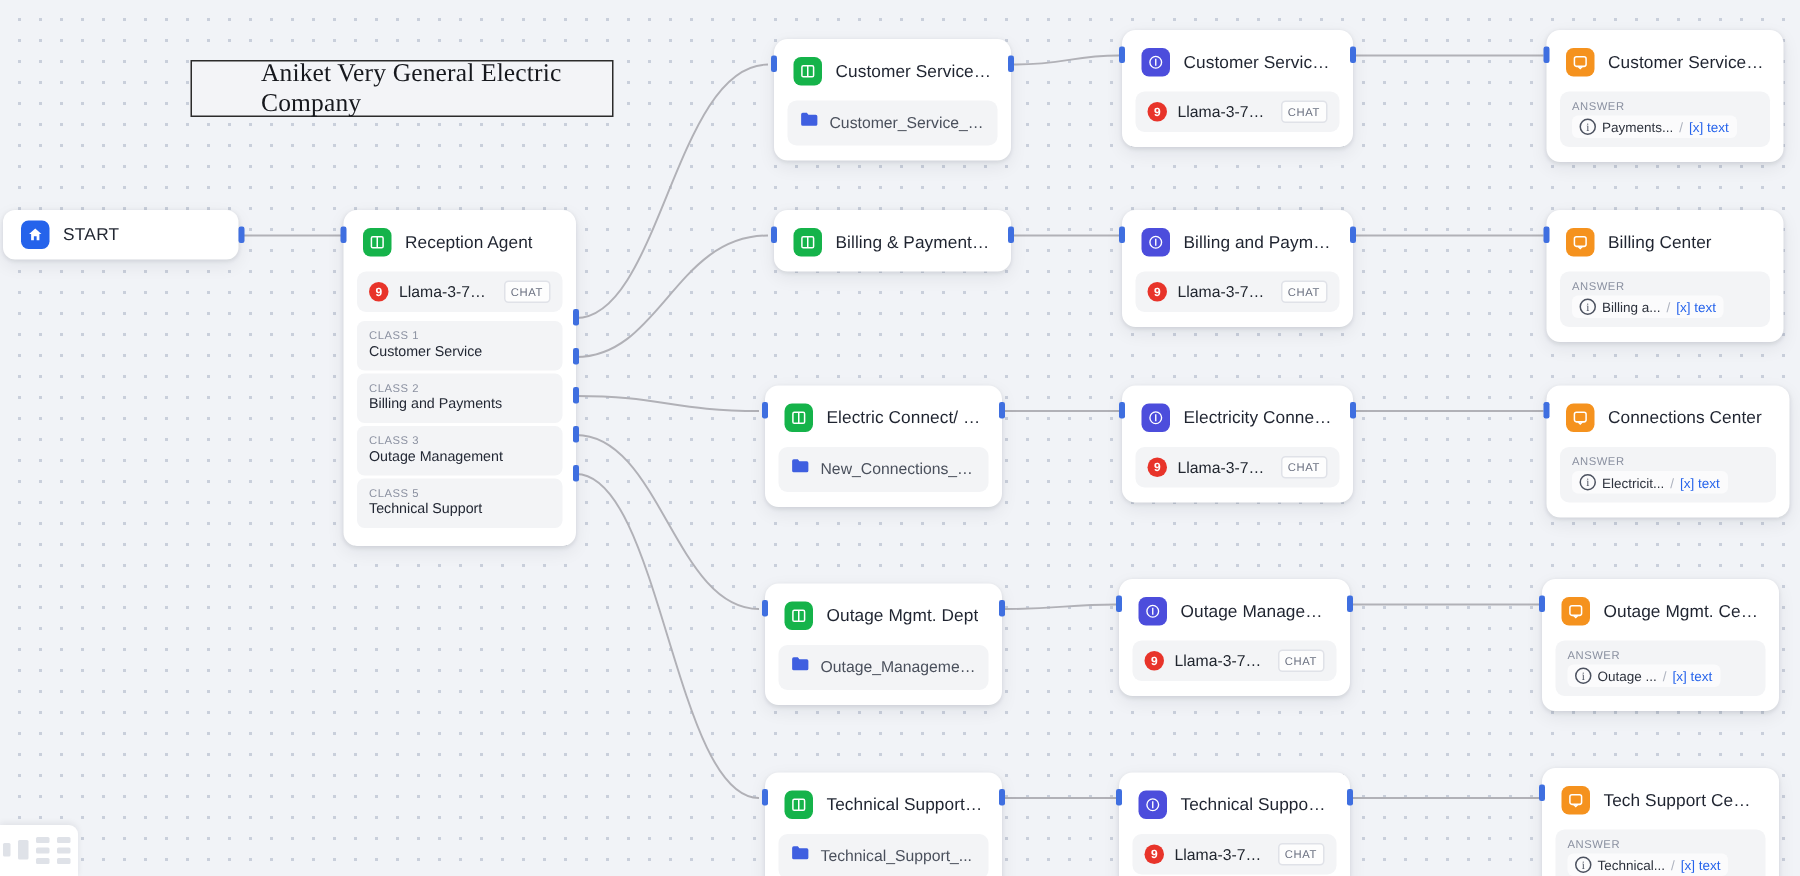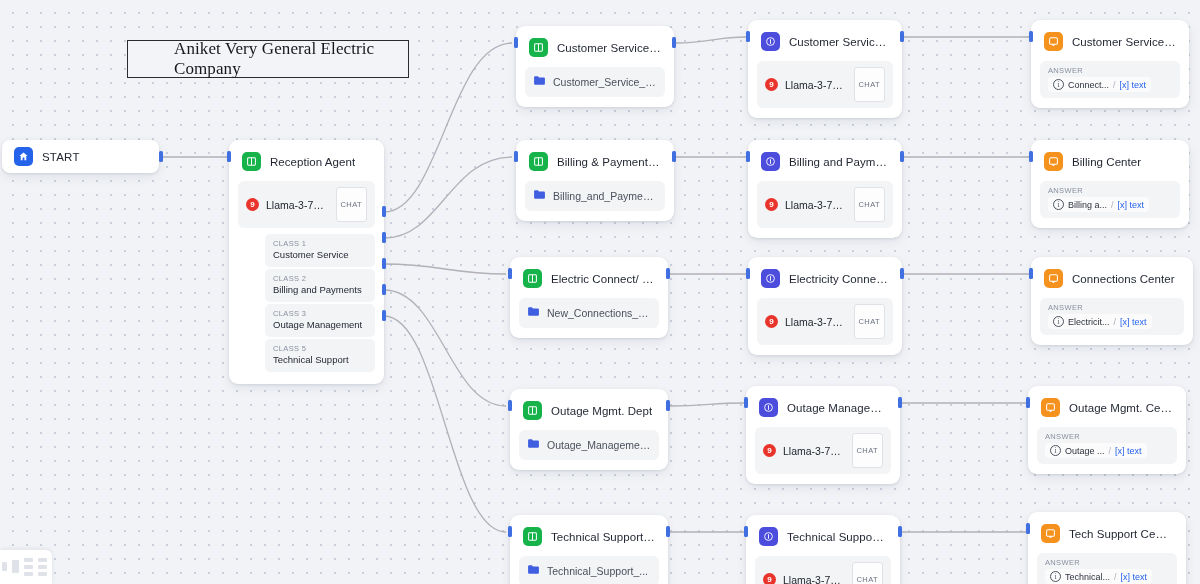--- a/index.html
+++ b/index.html
@@ -136,21 +136,21 @@
   }
   .pill-text.muted { color: #4a505c; }
   .badge {
     margin-left: auto;
     font-size: 7.5px;
     letter-spacing: .4px;
     color: #6a7080;
     background: #fdfdfd;
     border: 1px solid #e0e2e8;
     border-radius: 3px;
-    padding: 12px 4px;
+    padding: 2px 4px;
     flex: 0 0 auto;
     text-align: right;
   }
 
   
   .dot-ico {
     width: 13px; height: 13px; border-radius: 50%;
     flex: 0 0 13px;
     display: flex; align-items: center; justify-content: center;
     font-size: 8px; font-weight: bold; color: #fff;
@@ -164,21 +164,20 @@
     font-size: 7.5px; color: #4c5260;
     font-family: "Liberation Serif", serif;
   }
 
   
   .class-row {
     background: #f3f4f6;
     border-radius: 5px;
     padding: 4px 8px 5px 8px;
     margin-bottom: 2px;
-    margin-left: 27px;
   }
   .class-key {
     font-size: 7.5px;
     color: #8a90a0;
     letter-spacing: .35px;
     line-height: 1.5;
   }
   .class-val {
     font-size: 9.5px;
     color: #232834;
@@ -356,30 +355,20 @@
   <div class="node" style="left:516px; top:140px; width:158px;">
     <div class="node-head">
       <span class="chip chip-green">
         <svg width="11" height="11" viewBox="0 0 24 24" fill="none" stroke="#fff" stroke-width="2.2">
           <rect x="3.5" y="4" width="17" height="16" rx="2"></rect>
             <line x1="12" y1="4" x2="12" y2="20"></line>
         </svg>
       </span>
       <span class="node-title">Billing &amp; Payments Dept.</span>
     </div>
-    <div class="node-body">
-      <div class="pill-row">
-        <span>
-          <svg width="13" height="13" viewBox="0 0 24 24" fill="#3f5fe0">
-            <path d="M2 6a2 2 0 0 1 2-2h5l2 2.5h9a2 2 0 0 1 2 2V18a2 2 0 0 1-2 2H4a2 2 0 0 1-2-2Z"></path>
-          </svg>
-        </span>
-        <span class="pill-text muted">Billing_and_Paymen...</span>
-      </div>
-    </div>
   </div>
   <div class="port" style="left:514px; top:151px;"></div>
   <div class="port" style="left:672px; top:151px;"></div>
 
   <div class="node" style="left:510px; top:257px; width:158px;">
     <div class="node-head">
       <span class="chip chip-green">
         <svg width="11" height="11" viewBox="0 0 24 24" fill="none" stroke="#fff" stroke-width="2.2">
           <rect x="3.5" y="4" width="17" height="16" rx="2"></rect>
             <line x1="12" y1="4" x2="12" y2="20"></line>
@@ -562,21 +551,21 @@
             <path d="M9 18 L12 21 L15 18"></path>
         </svg>
       </span>
       <span class="node-title">Customer Service Center</span>
     </div>
     <div class="node-body">
       <div class="answer-block">
         <div class="answer-key">ANSWER</div>
         <div class="answer-row">
           <span class="dot-outline">i</span>
-          <span class="answer-name">Connect...</span>
+          <span class="answer-name">Payments...</span>
           <span class="answer-sep">/</span>
           <span class="answer-type">[x] text</span>
         </div>
       </div>
     </div>
   </div>
   <div class="port" style="left:1029px; top:31px;"></div>
 
   <div class="node" style="left:1031px; top:140px; width:158px;">
     <div class="node-head">

